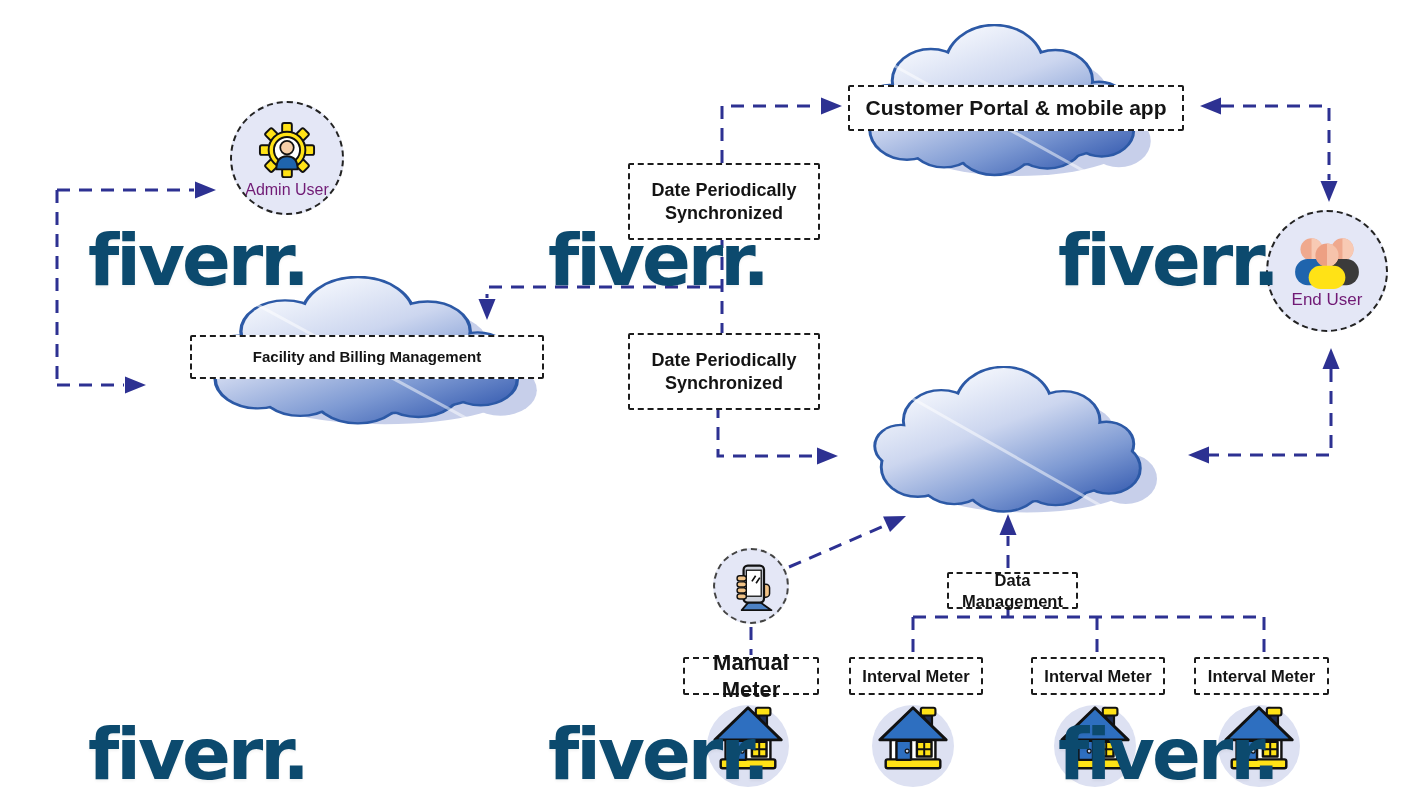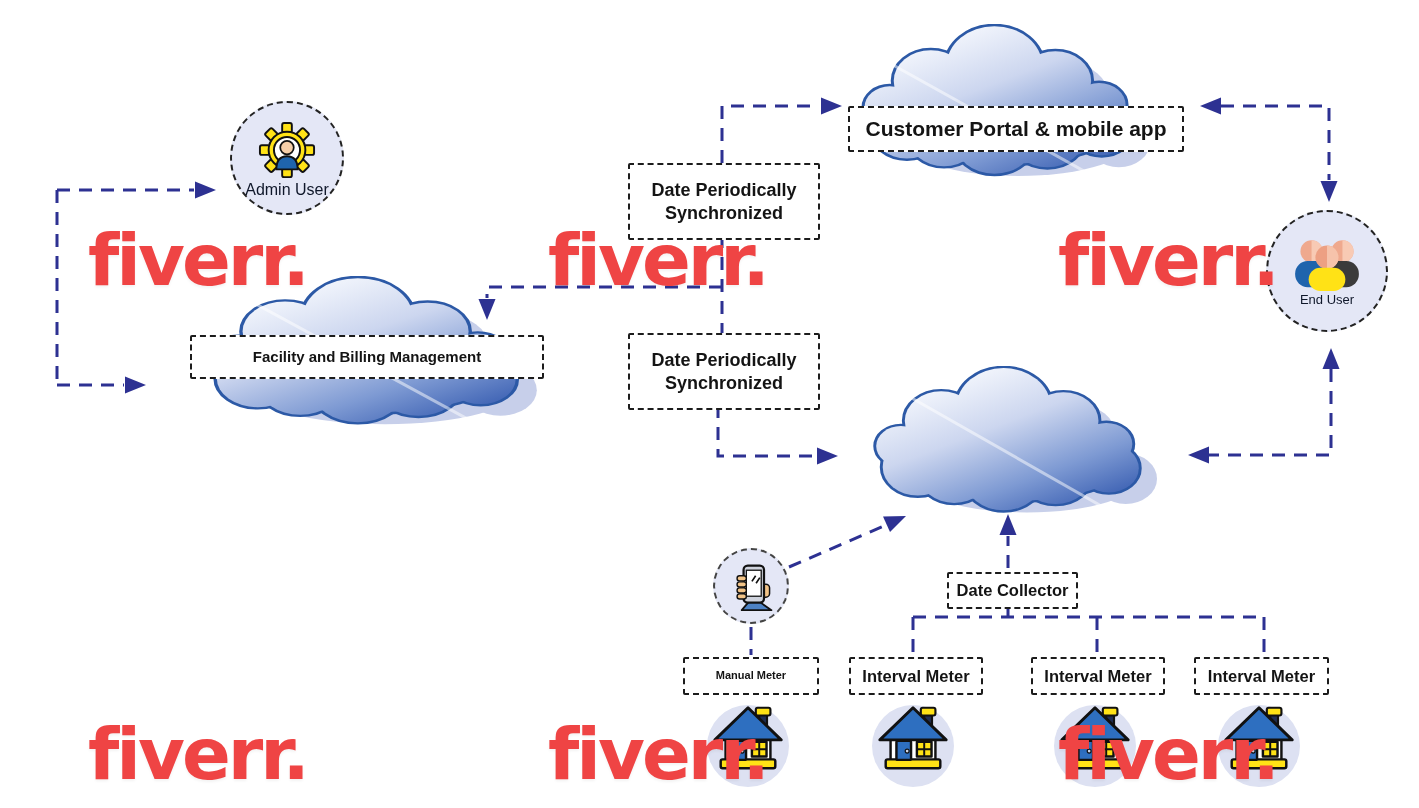--- a/index.html
+++ b/index.html
@@ -3,60 +3,60 @@
 <meta charset="utf-8">
 <style>
   html,body{margin:0;padding:0;background:#fff;}
   .canvas{position:relative;width:1419px;height:808px;background:#fff;overflow:hidden;
           font-family:"Liberation Sans",sans-serif;}
 
   
   .lbl{position:absolute;background:#fff;border:2px dashed #1c1c1c;border-radius:2px;
        display:flex;align-items:center;justify-content:center;text-align:center;
        color:#141414;font-weight:600;z-index:5;line-height:1.25;}
-  #box-portal{left:848px;top:85px;width:332px;height:42px;font-size:21px;margin-top:21px;}
+  #box-portal{left:848px;top:85px;width:332px;height:42px;font-size:21px;}
   #box-facility{left:190px;top:335px;width:350px;height:40px;font-size:15px;}
   #box-interval{left:852px;top:431px;width:314px;height:46px;font-size:21px;}
   #box-sync-top{left:628px;top:163px;width:188px;height:73px;font-size:18px;}
   #box-sync-bottom{left:628px;top:333px;width:188px;height:73px;font-size:18px;}
   #box-collector{left:947px;top:572px;width:127px;height:33px;font-size:16.5px;}
-  #box-meter-0{left:683px;top:657px;width:132px;height:34px;font-size:11px;}
+  #box-meter-0{left:683px;top:657px;width:132px;height:34px;font-size:22px;}
   #box-meter-1{left:849px;top:657px;width:130px;height:34px;font-size:16.5px;}
   #box-meter-2{left:1031px;top:657px;width:130px;height:34px;font-size:16.5px;}
   #box-meter-3{left:1194px;top:657px;width:131px;height:34px;font-size:16.5px;}
 
   
   .actor{position:absolute;border-radius:50%;background:#e4e7f6;border:2.5px dashed #222;
          z-index:4;display:flex;flex-direction:column;align-items:center;justify-content:center;
          box-sizing:border-box;}
   #actor-admin{left:230px;top:101px;width:114px;height:114px;padding-top:4px;}
   #actor-end{left:1266px;top:210px;width:122px;height:122px;}
   #actor-phone{left:713px;top:548px;width:76px;height:76px;border-width:2px;border-color:#444;}
-  .actor-label{font-size:16px;color:#0f172a;margin-top:1px;font-weight:400;}
-  #actor-end .actor-label{font-size:13px;}
+  .actor-label{font-size:16px;color:#701a75;margin-top:1px;font-weight:400;}
+  #actor-end .actor-label{font-size:17px;}
 
   
   .house-circle{position:absolute;width:82px;height:82px;border-radius:50%;background:#dde1f2;
                 top:705px;z-index:3;}
   #hc0{left:707px}#hc1{left:872px}#hc2{left:1054px}#hc3{left:1218px}
   .house-svg{position:absolute;width:78px;height:78px;top:697px;z-index:5;}
   #hs0{left:709px}#hs1{left:874px}#hs2{left:1056px}#hs3{left:1220px}
 
   
   .cloud{position:absolute;z-index:2;}
   #cloud-portal{left:846px;top:24px;width:318px;height:164px;}
   #cloud-facility{left:188px;top:276px;width:364px;height:160px;}
   #cloud-interval{left:858px;top:366px;width:312px;height:158px;}
 
   svg.layer{position:absolute;left:0;top:0;width:1419px;height:808px;z-index:4;pointer-events:none;}
   svg.shine{z-index:3;}
 
   
   .wm{position:absolute;z-index:6;font-size:72px;font-weight:bold;letter-spacing:-3px;
-      color:#ef4444;text-shadow:0 2px 3px rgba(0,0,0,0.05);pointer-events:none;
+      color:#0c4a6e;text-shadow:0 2px 3px rgba(0,0,0,0.05);pointer-events:none;
       font-family:"DejaVu Sans",sans-serif;}
   .wm-1{left:88px;top:218px}.wm-2{left:548px;top:218px}.wm-3{left:1058px;top:218px}
   .wm-4{left:88px;top:712px}.wm-5{left:548px;top:712px}.wm-6{left:1058px;top:712px}
 </style>
 </head>
 <body>
 
 <div class="canvas">
 
   <svg style="position:absolute;width:0;height:0" aria-hidden="true">
@@ -157,21 +157,21 @@
       <polygon points="906,516 890,532 883,516.5"></polygon>
       <polygon points="1008,514 999.5,535 1016.5,535"></polygon>
     </g>
   </svg>
 
   <div class="lbl" id="box-portal">Customer Portal &amp; mobile app</div>
   <div class="lbl" id="box-facility">Facility and Billing Management</div>
 
   <div class="lbl" id="box-sync-top">Date Periodically Synchronized</div>
   <div class="lbl" id="box-sync-bottom">Date Periodically Synchronized</div>
-  <div class="lbl" id="box-collector">Date Collector</div>
+  <div class="lbl" id="box-collector">Data Management</div>
 
   <div class="lbl" id="box-meter-0">Manual Meter</div>
   <div class="lbl" id="box-meter-1">Interval Meter</div>
   <div class="lbl" id="box-meter-2">Interval Meter</div>
   <div class="lbl" id="box-meter-3">Interval Meter</div>
 
   <div class="actor" id="actor-admin">
     <svg width="60" height="58" viewBox="0 0 62 60">
       <g fill="#ffe216" stroke="#111" stroke-width="2" stroke-linejoin="round">
         <rect x="26" y="1" width="10" height="10" rx="2"></rect>

